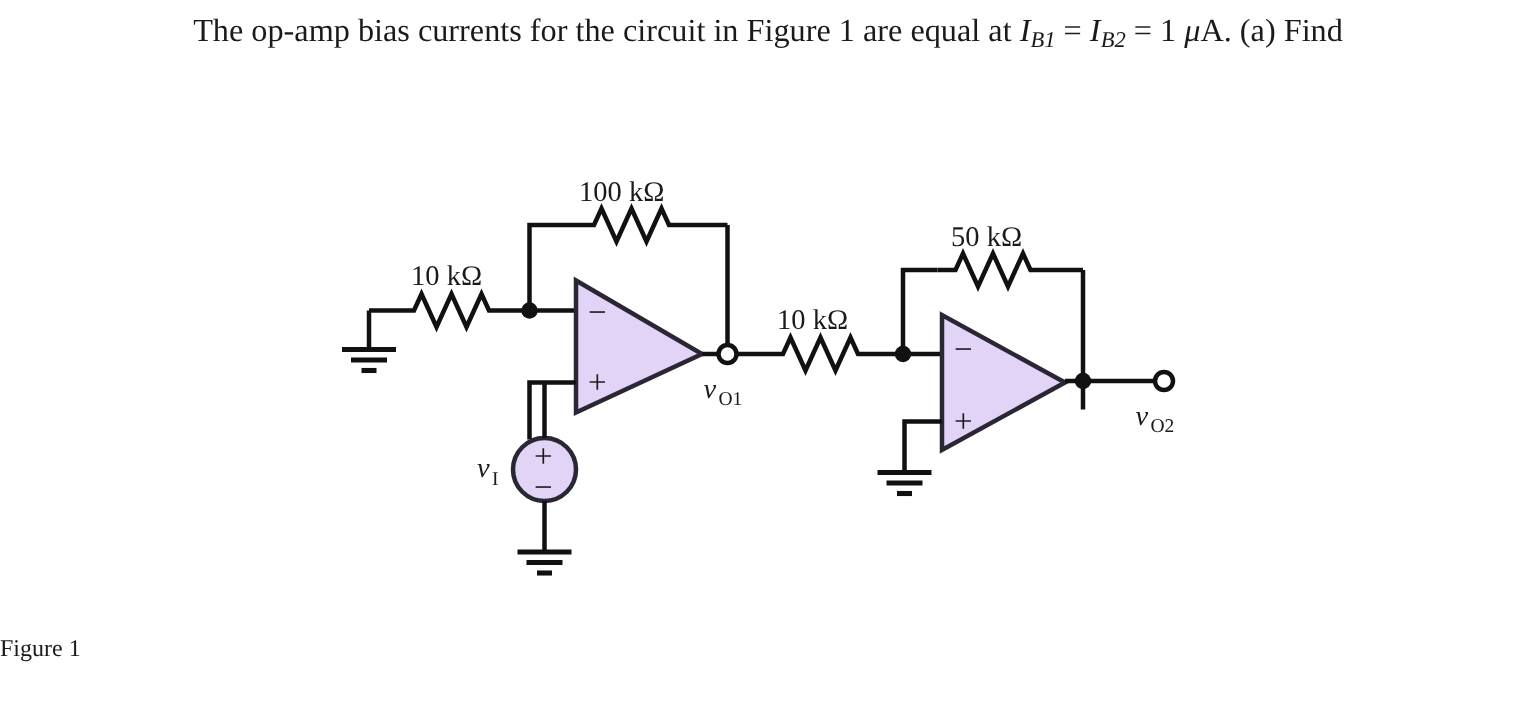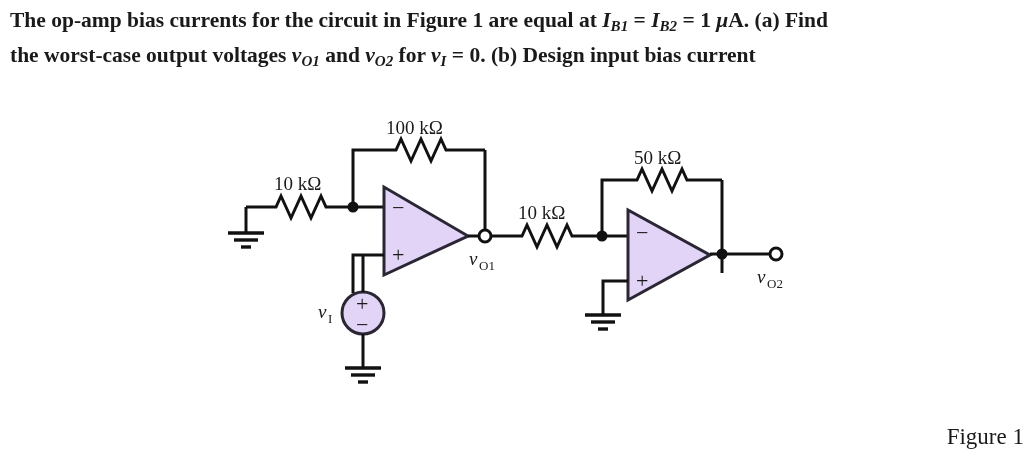--- a/index.html
+++ b/index.html
@@ -26,23 +26,22 @@
     line-height: 29px;
     text-align: justify;
     text-justify: inter-word;
   }
   #problem-statement .ln {
     display: block;
     white-space: nowrap;
   }
   #problem-statement .ln.justify {
     display: flex;
-    justify-content: flex-start;
+    justify-content: center;
     width: 100%;
-    font-weight: bold;
   }
   .it { font-style: italic; }
   .sub {
     font-size: 0.70em;
     vertical-align: -0.28em;
     font-style: italic;
     letter-spacing: 0;
   }
 
   
@@ -56,22 +55,22 @@
   #circuit-svg {
     position: absolute;
     left: 0;
     top: 0;
   }
   #figure-caption {
     position: absolute;
     left: 0;
     top: 306px;
     width: 1024px;
-    text-align: right;
-    font-size: 23px;
+    text-align: left;
+    font-size: 16px;
   }
 
   
   .lbl {
     font-family: "Liberation Serif", "DejaVu Serif", serif;
     font-size: 19px;
     fill: #1a1a1a;
   }
   .lbl-sub {
     font-family: "Liberation Serif", "DejaVu Serif", serif;
@@ -89,23 +88,20 @@
     font-size: 22px;
     fill: #1a1a1a;
   }
 </style>
 </head>
 <body>
 
 <div id="problem-statement">
   <span class="ln justify">
     <span>The op-amp bias currents for the circuit in Figure 1 are equal at <span class="it">I</span><span class="sub">B1</span>&nbsp;=&nbsp;<span class="it">I</span><span class="sub">B2</span>&nbsp;=&nbsp;1&nbsp;<span class="it">μ</span>A. (a) Find</span>
-  </span>
-  <span class="ln justify">
-    <span>the worst-case output voltages <span class="it">v</span><span class="sub">O1</span> and <span class="it">v</span><span class="sub">O2</span> for <span class="it">v</span><span class="sub">I</span>&nbsp;=&nbsp;0. (b) Design input bias current</span>
   </span>
 </div>
 
 <div id="figure-area">
 
   <svg id="circuit-svg" width="1024" height="310" viewBox="0 0 1024 310">
 
     <g>
       <path d="M 246 89 L 246 115" stroke="#111111" stroke-width="3" fill="none"></path>
       <path d="M 228 115 L 264 115" stroke="#111111" stroke-width="3.4" stroke-linecap="butt"></path>

